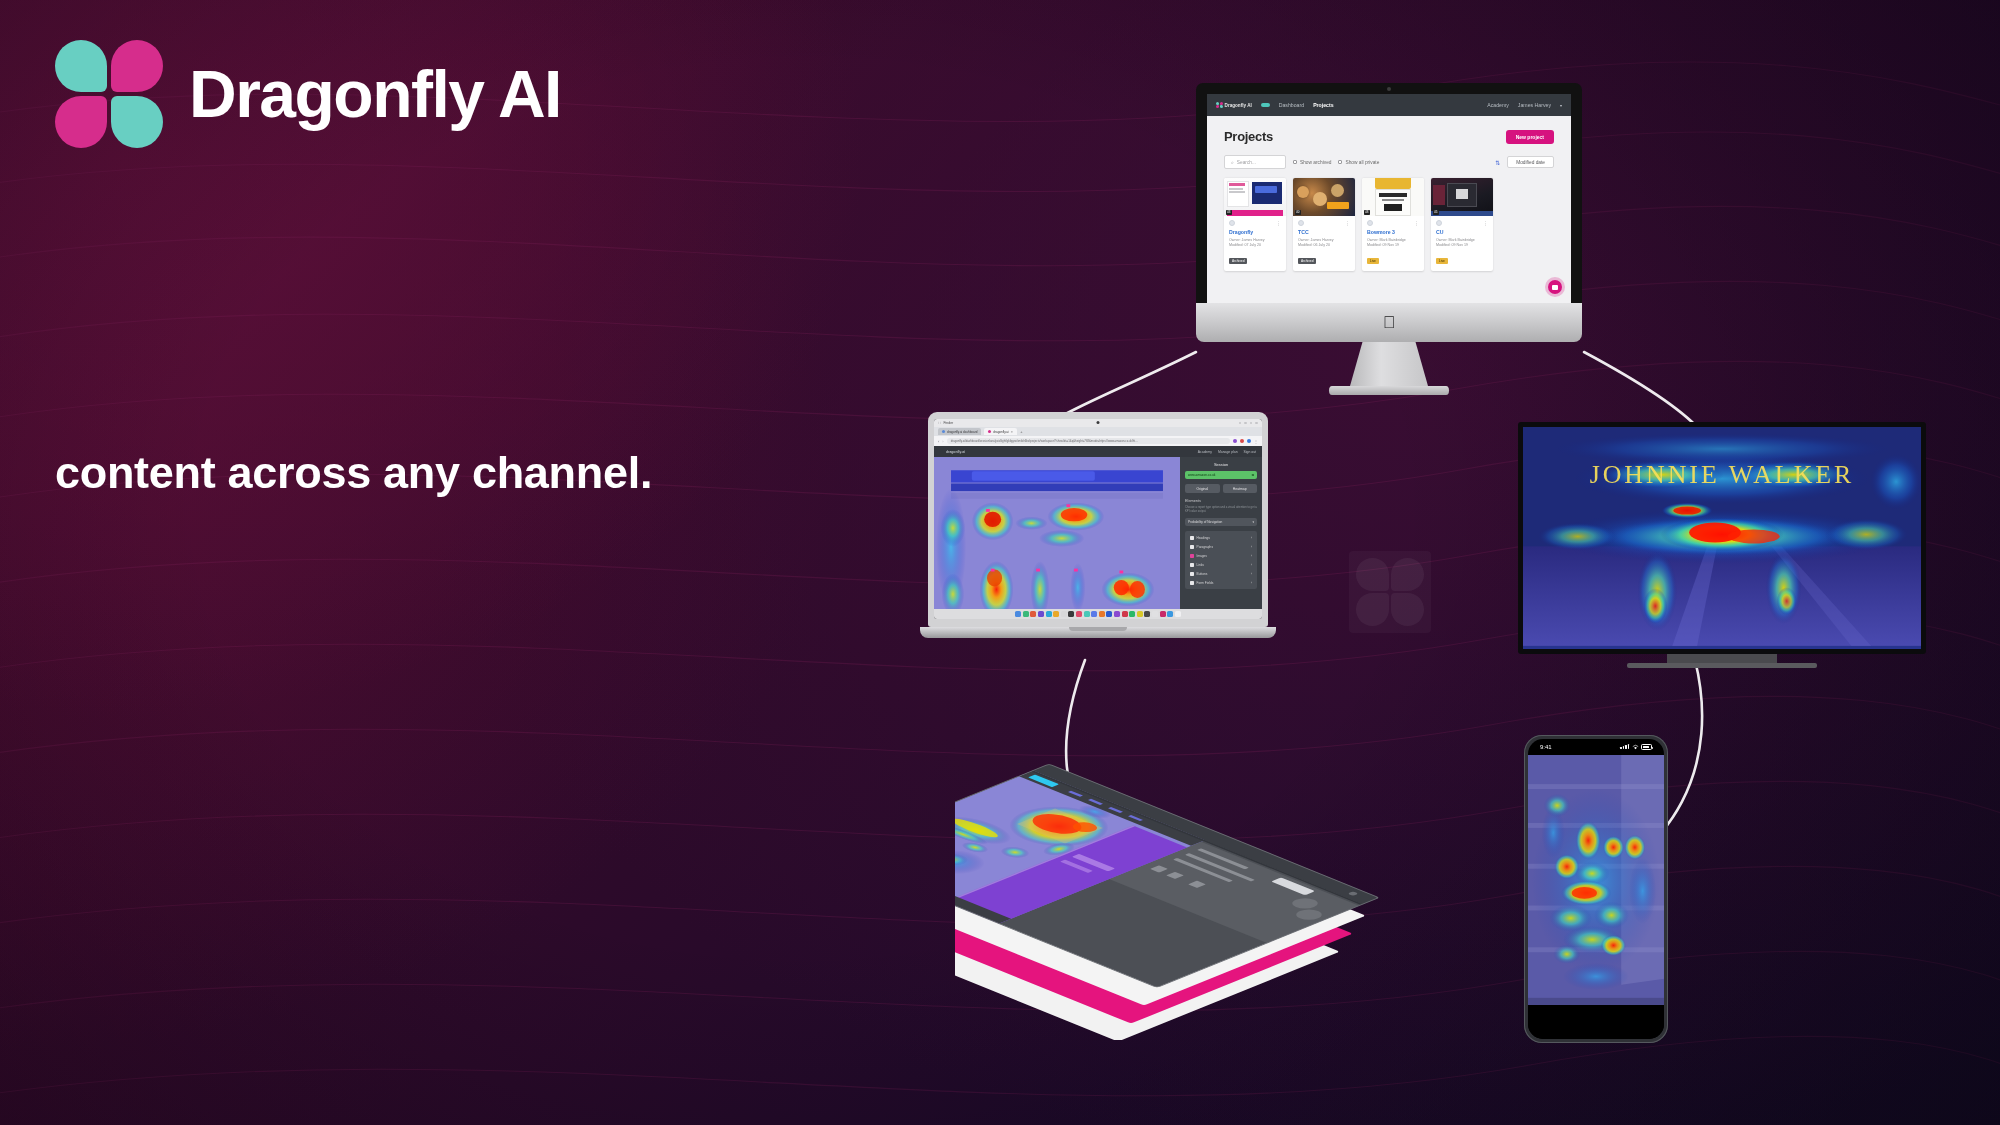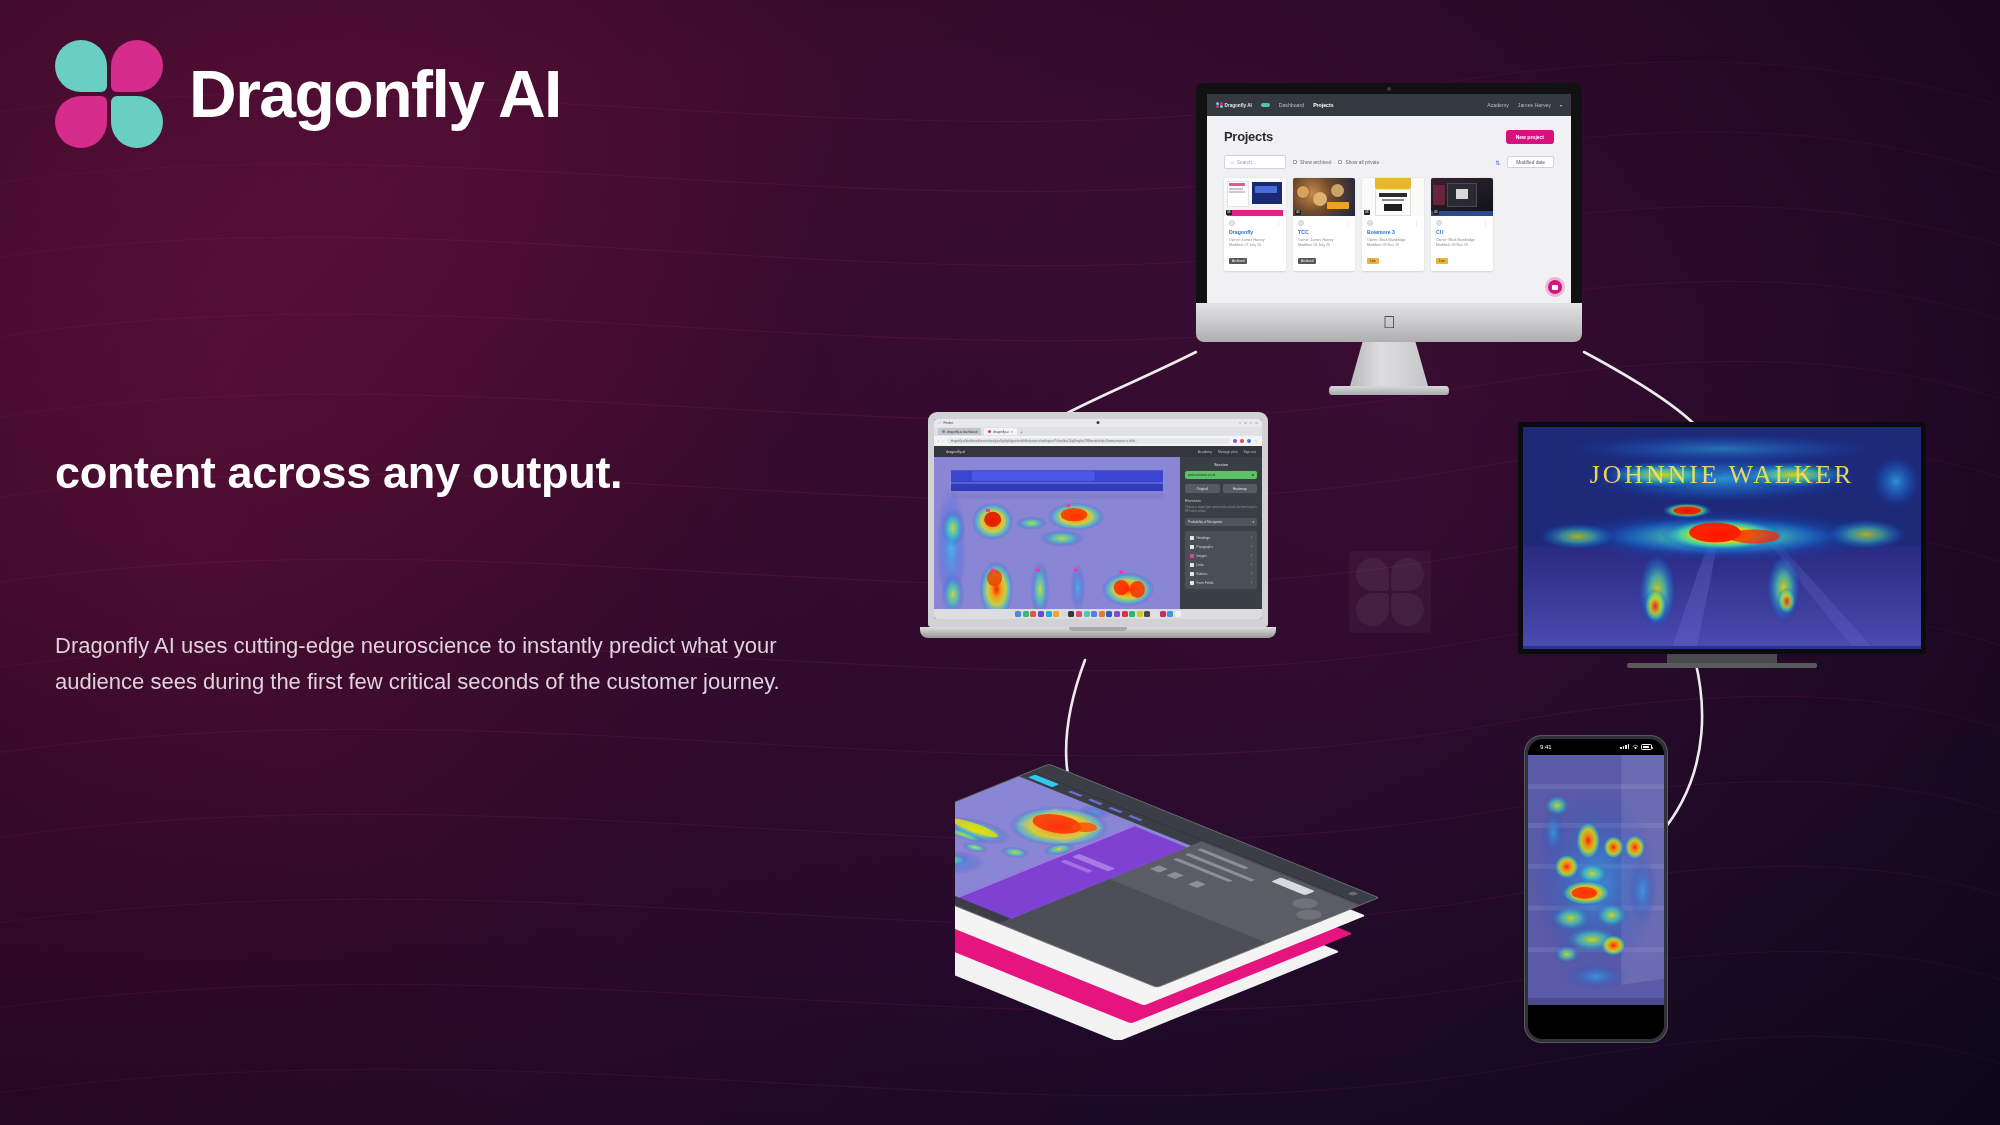--- a/index.html
+++ b/index.html
@@ -252,23 +252,22 @@
     <div class="logo-mark">
       <div class="petal tl"></div>
       <div class="petal tr"></div>
       <div class="petal bl"></div>
       <div class="petal br"></div>
     </div>
     <div class="logo-text">Dragonfly AI</div>
   </div>
 
   <div class="headline">
-    <div>content across any output.</div>
+    <div>content across any channel.</div>
   </div>
-  <div class="subcopy">Dragonfly AI uses cutting-edge neuroscience to instantly predict what your audience sees during the first few critical seconds of the customer journey.</div>
 
   <div class="watermark">
     <div class="wm-p a"></div>
       <div class="wm-p b"></div>
     <div class="wm-p c"></div>
       <div class="wm-p d"></div>
   </div>
 
   <div class="imac">
     <div class="imac-bezel">

